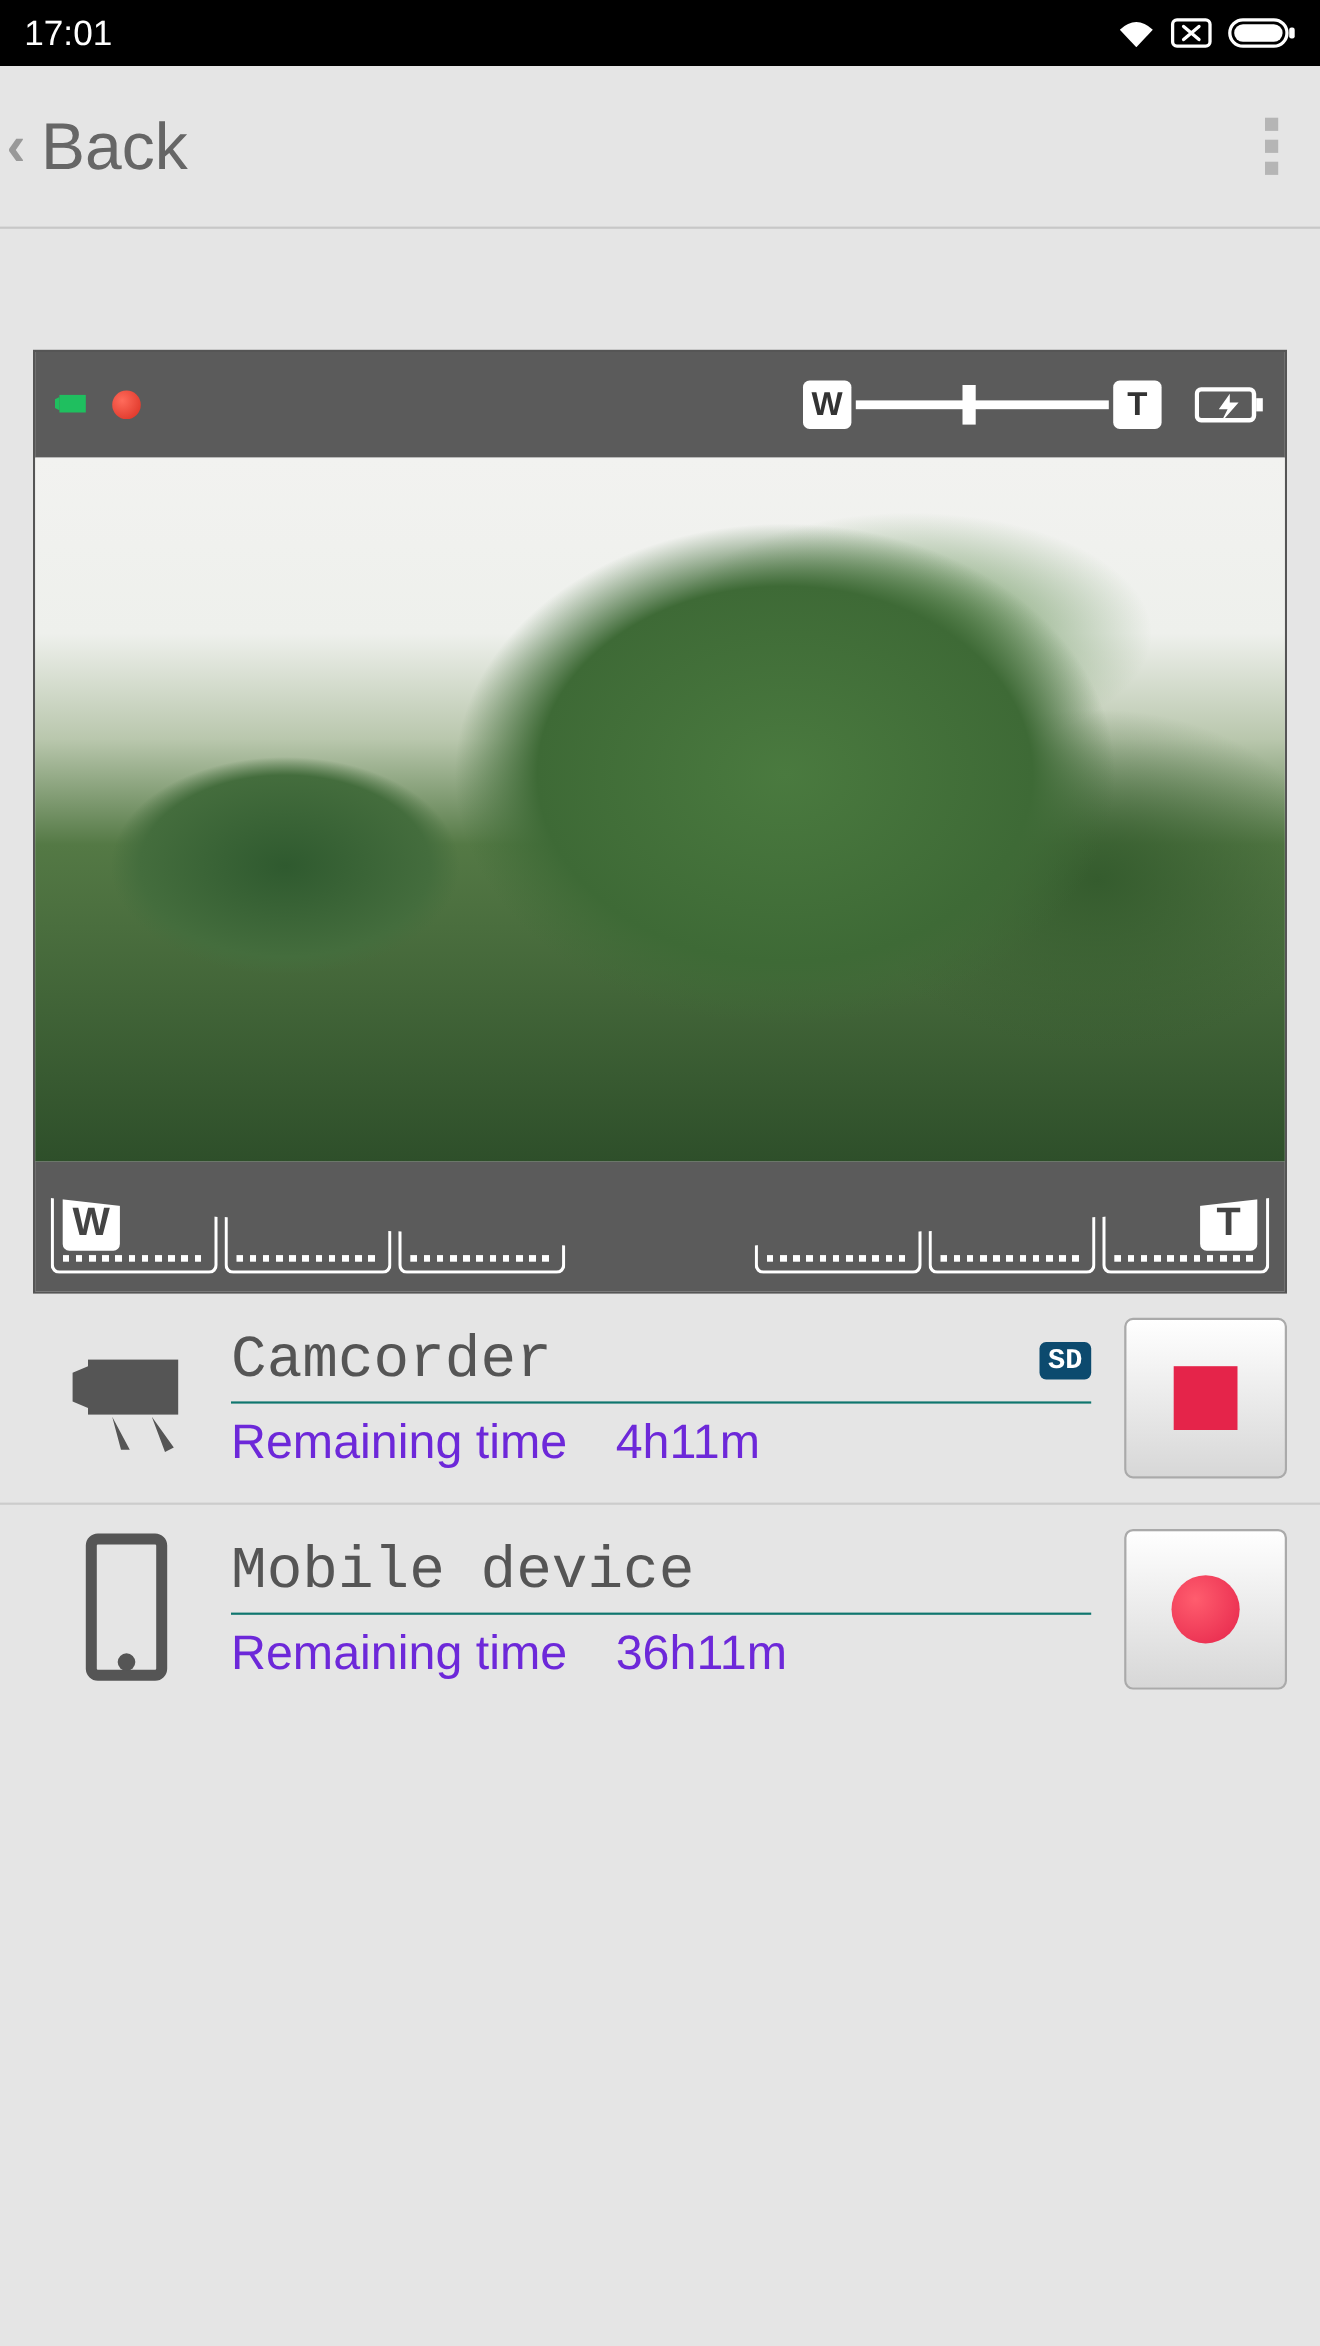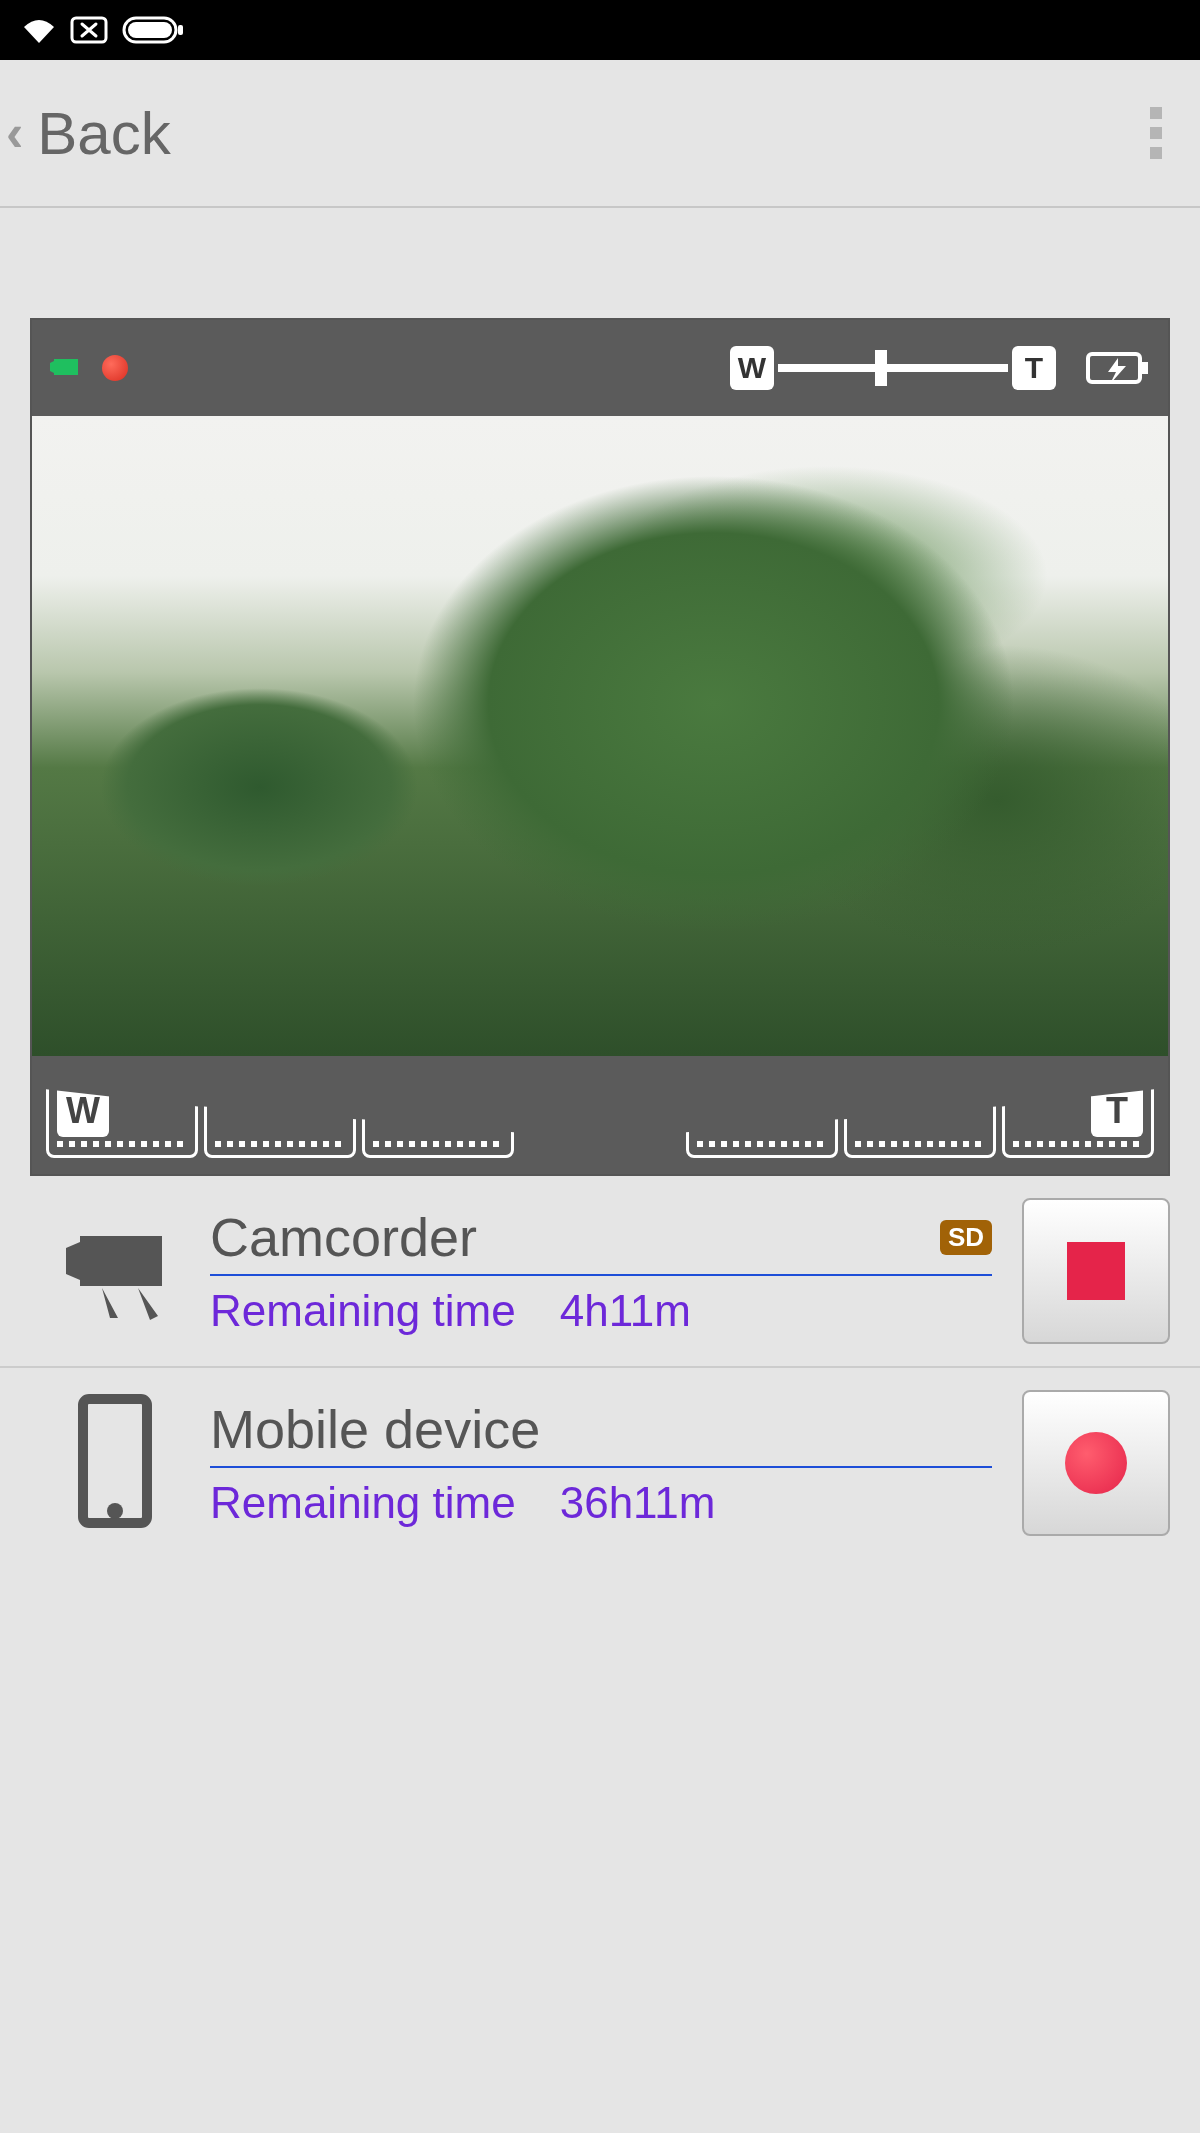--- a/index.html
+++ b/index.html
@@ -167,46 +167,48 @@
   display: flex;
   align-items: center;
   padding: 22px 30px 22px 50px;
   gap: 30px;
 }
 .device-row.first { border-bottom: 2px solid #ccc; }
 .dev-icon { width: 130px; display: flex; justify-content: center; align-items: center; color: #555; }
 .dev-info { flex: 1; }
 .dev-title-row {
   display: flex; align-items: center; justify-content: space-between;
-  border-bottom: 2px solid #1d4ed8;
+  border-bottom: 2px solid #0f766e;
   padding-bottom: 6px;
+  font-family: Liberation Mono, monospace;
 }
 .dev-title { font-size: 54px; color: #555; }
 .sd-badge {
-  background: #a16207; color: #fff;
+  background: #0c4a6e; color: #fff;
   font-size: 26px; font-weight: bold;
   padding: 2px 8px; border-radius: 6px;
 }
 .dev-sub { display: flex; gap: 44px; font-size: 44px; color: #6d28d9; padding-top: 10px; }
 
 .action-button {
   width: 148px; height: 146px;
   border: 2px solid #aaa;
   border-radius: 8px;
   background: linear-gradient(#fff, #d7d7d7);
   display: flex; align-items: center; justify-content: center;
 }
 .stop-square { width: 58px; height: 58px; background: #e5244a; }
 .rec-circle { width: 62px; height: 62px; border-radius: 50%; background: radial-gradient(circle at 35% 35%, #ff5d6e, #e5244a); }
 
 </style>
 </head>
 <body>
 
 <div class="status-bar">
+  <span class="time">17:01</span>
   <span class="right-icons">
     <span class="wifi-icon">
       <svg width="34" height="26" viewBox="0 0 34 26">
           <path d="M17 26 L2 10 Q17 -4 32 10 Z" fill="#fff"></path>
         </svg>
     </span>
     <span class="no-sim-icon">
       <svg width="38" height="28" viewBox="0 0 38 28">
           <rect x="2" y="2" width="34" height="24" rx="4" fill="none" stroke="#fff" stroke-width="3"></rect>
           <path d="M12 8 L26 20 M26 8 L12 20" stroke="#fff" stroke-width="3" stroke-linecap="round"></path>

